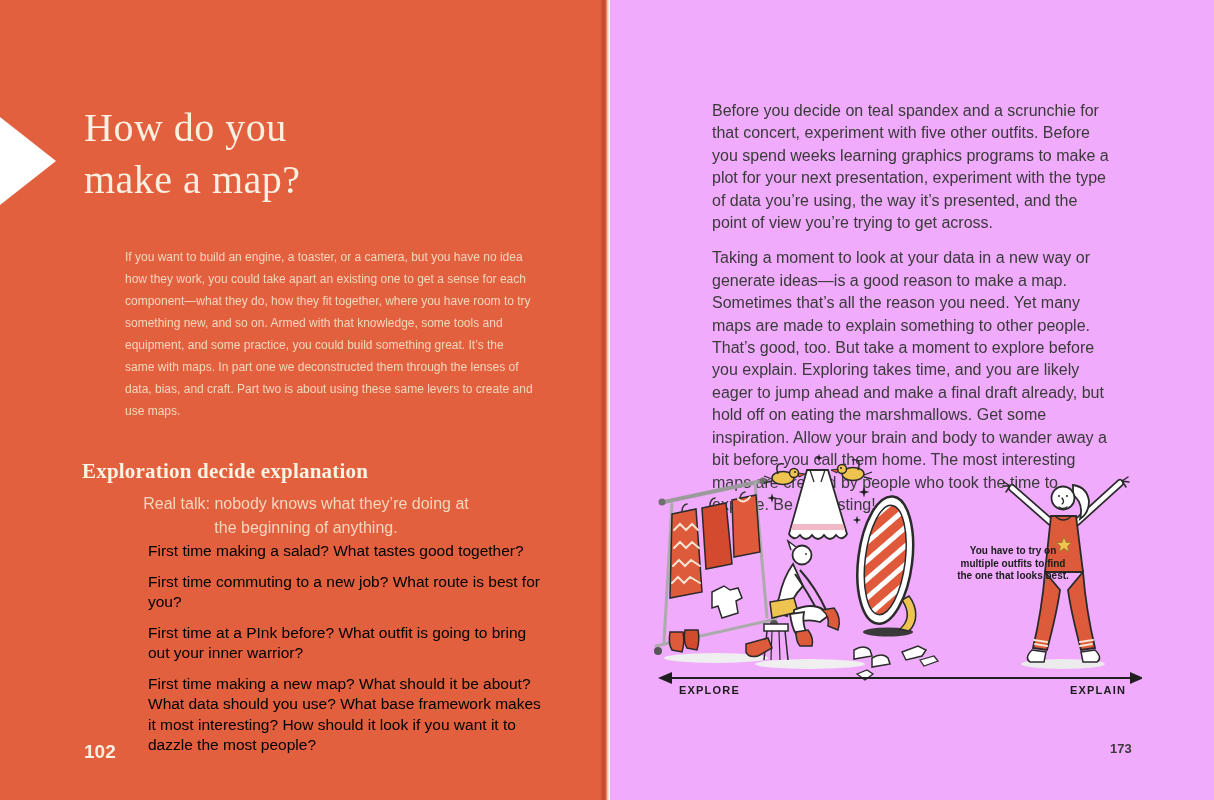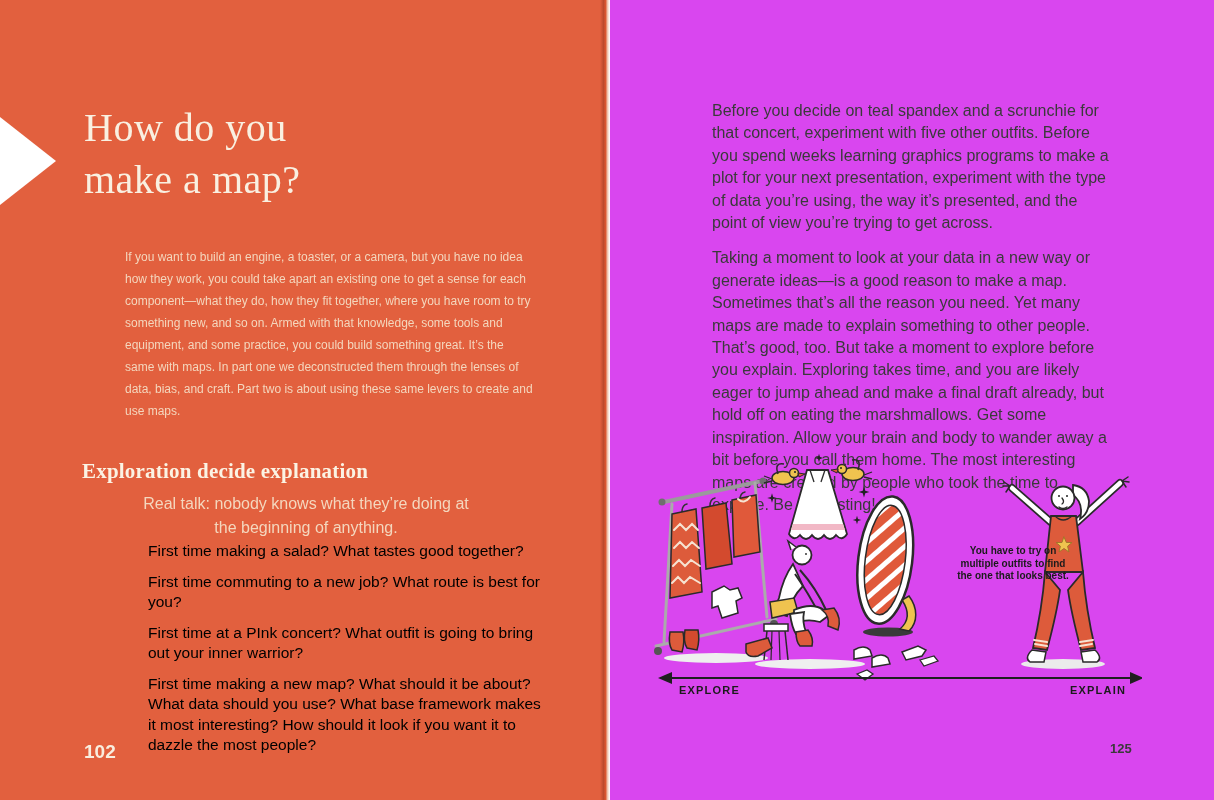--- a/index.html
+++ b/index.html
@@ -18,21 +18,21 @@
             font-weight:400; font-size:40px; line-height:52px; color:#F9F0E1; white-space:pre-line; letter-spacing:.5px; }
   .intro { position:absolute; left:125px; top:246px; width:408px; font-size:12px; line-height:22px; color:#F4D7BE; }
   .section-heading { position:absolute; left:82px; top:459px; font-family:"Liberation Serif", serif;
             font-weight:700; font-size:21px; color:#FBF3E4; letter-spacing:.2px; }
   .lead-in { position:absolute; left:130px; top:492px; width:352px; font-size:16px; line-height:24px; color:#F4D7BE;text-align:center; }
   .questions { position:absolute; left:148px; top:541px; width:400px; }
   .questions .q { font-size:15.5px; line-height:20.5px; color:#000000; margin-bottom:10px; width:396px; }
   .pageno-left { position:absolute; left:84px; top:741px; font-size:19px; font-weight:700; color:#F9EEDF; }
 
   
-  .right-page { position:absolute; left:610px; top:0; width:604px; height:800px; background:#d946ef; }
+  .right-page { position:absolute; left:610px; top:0; width:604px; height:800px; background:#f0abfc; }
   .body-copy { position:absolute; left:102px; top:100px; width:398px; color:#3A3A3A; }
   .body-copy p { font-size:16px; line-height:22.4px; margin-bottom:13px; }
   .pageno-right { position:absolute; left:500px; top:741px; font-size:13px; font-weight:700; color:#3A3A3A; }
 
   .illo { position:absolute; left:40px; top:452px; width:492px; height:245px; }
   .illo-caption { position:absolute; left:306px; top:93px; width:114px; text-align:center;
             font-size:10px; line-height:12.5px; font-weight:600; color:#1b1b1b; }
   .axis-label { position:absolute; top:232px; font-size:11px; font-weight:700; letter-spacing:1.2px; color:#1b1b1b; }
   .axis-label.left { left:18px;padding-left:11px; }
   .axis-label.right { left:420px; }
@@ -44,21 +44,21 @@
 
   <div class="left-page">
     <h1 class="book-title">How do you
 make a map?</h1>
     <p class="intro">If you want to build an engine, a toaster, or a camera, but you have no idea how they work, you could take apart an existing one to get a sense for each component—what they do, how they fit together, where you have room to try something new, and so on. Armed with that knowledge, some tools and equipment, and some practice, you could build something great. It’s the same with maps. In part one we deconstructed them through the lenses of data, bias, and craft. Part two is about using these same levers to create and use maps.</p>
     <h2 class="section-heading">Exploration decide explanation</h2>
     <p class="lead-in">Real talk: nobody knows what they’re doing at the beginning of anything.</p>
     <div class="questions">
       <p class="q">First time making a salad? What tastes good together?</p>
       <p class="q">First time commuting to a new job? What route is best for you?</p>
-      <p class="q">First time at a PInk concert? What outfit is going to bring out your inner warrior?</p>
+      <p class="q">First time at a PInk before? What outfit is going to bring out your inner warrior?</p>
       <p class="q">First time making a new map? What should it be about? What data should you use? What base framework makes it most interesting? How should it look if you want it to dazzle the most people?</p>
     </div>
     <div class="pageno-left">102</div>
   </div>
 
   <div class="edge-triangle"></div>
   <div class="gutter"></div>
 
   <div class="right-page">
     <div class="body-copy">
@@ -220,15 +220,15 @@
           <polygon points="8,226 22,220 22,232" fill="#1f1f1f"></polygon>
           <polygon points="494,226 480,220 480,232" fill="#1f1f1f"></polygon>
         </g>
       </svg>
 
       <div class="illo-caption">You have to try on multiple outfits to find the one that looks best.</div>
       <div class="axis-label left">EXPLORE</div>
       <div class="axis-label right">EXPLAIN</div>
     </div>
 
-    <div class="pageno-right">125</div>
+    <div class="pageno-right">173</div>
   </div>
 </div>
 
 </body></html>

